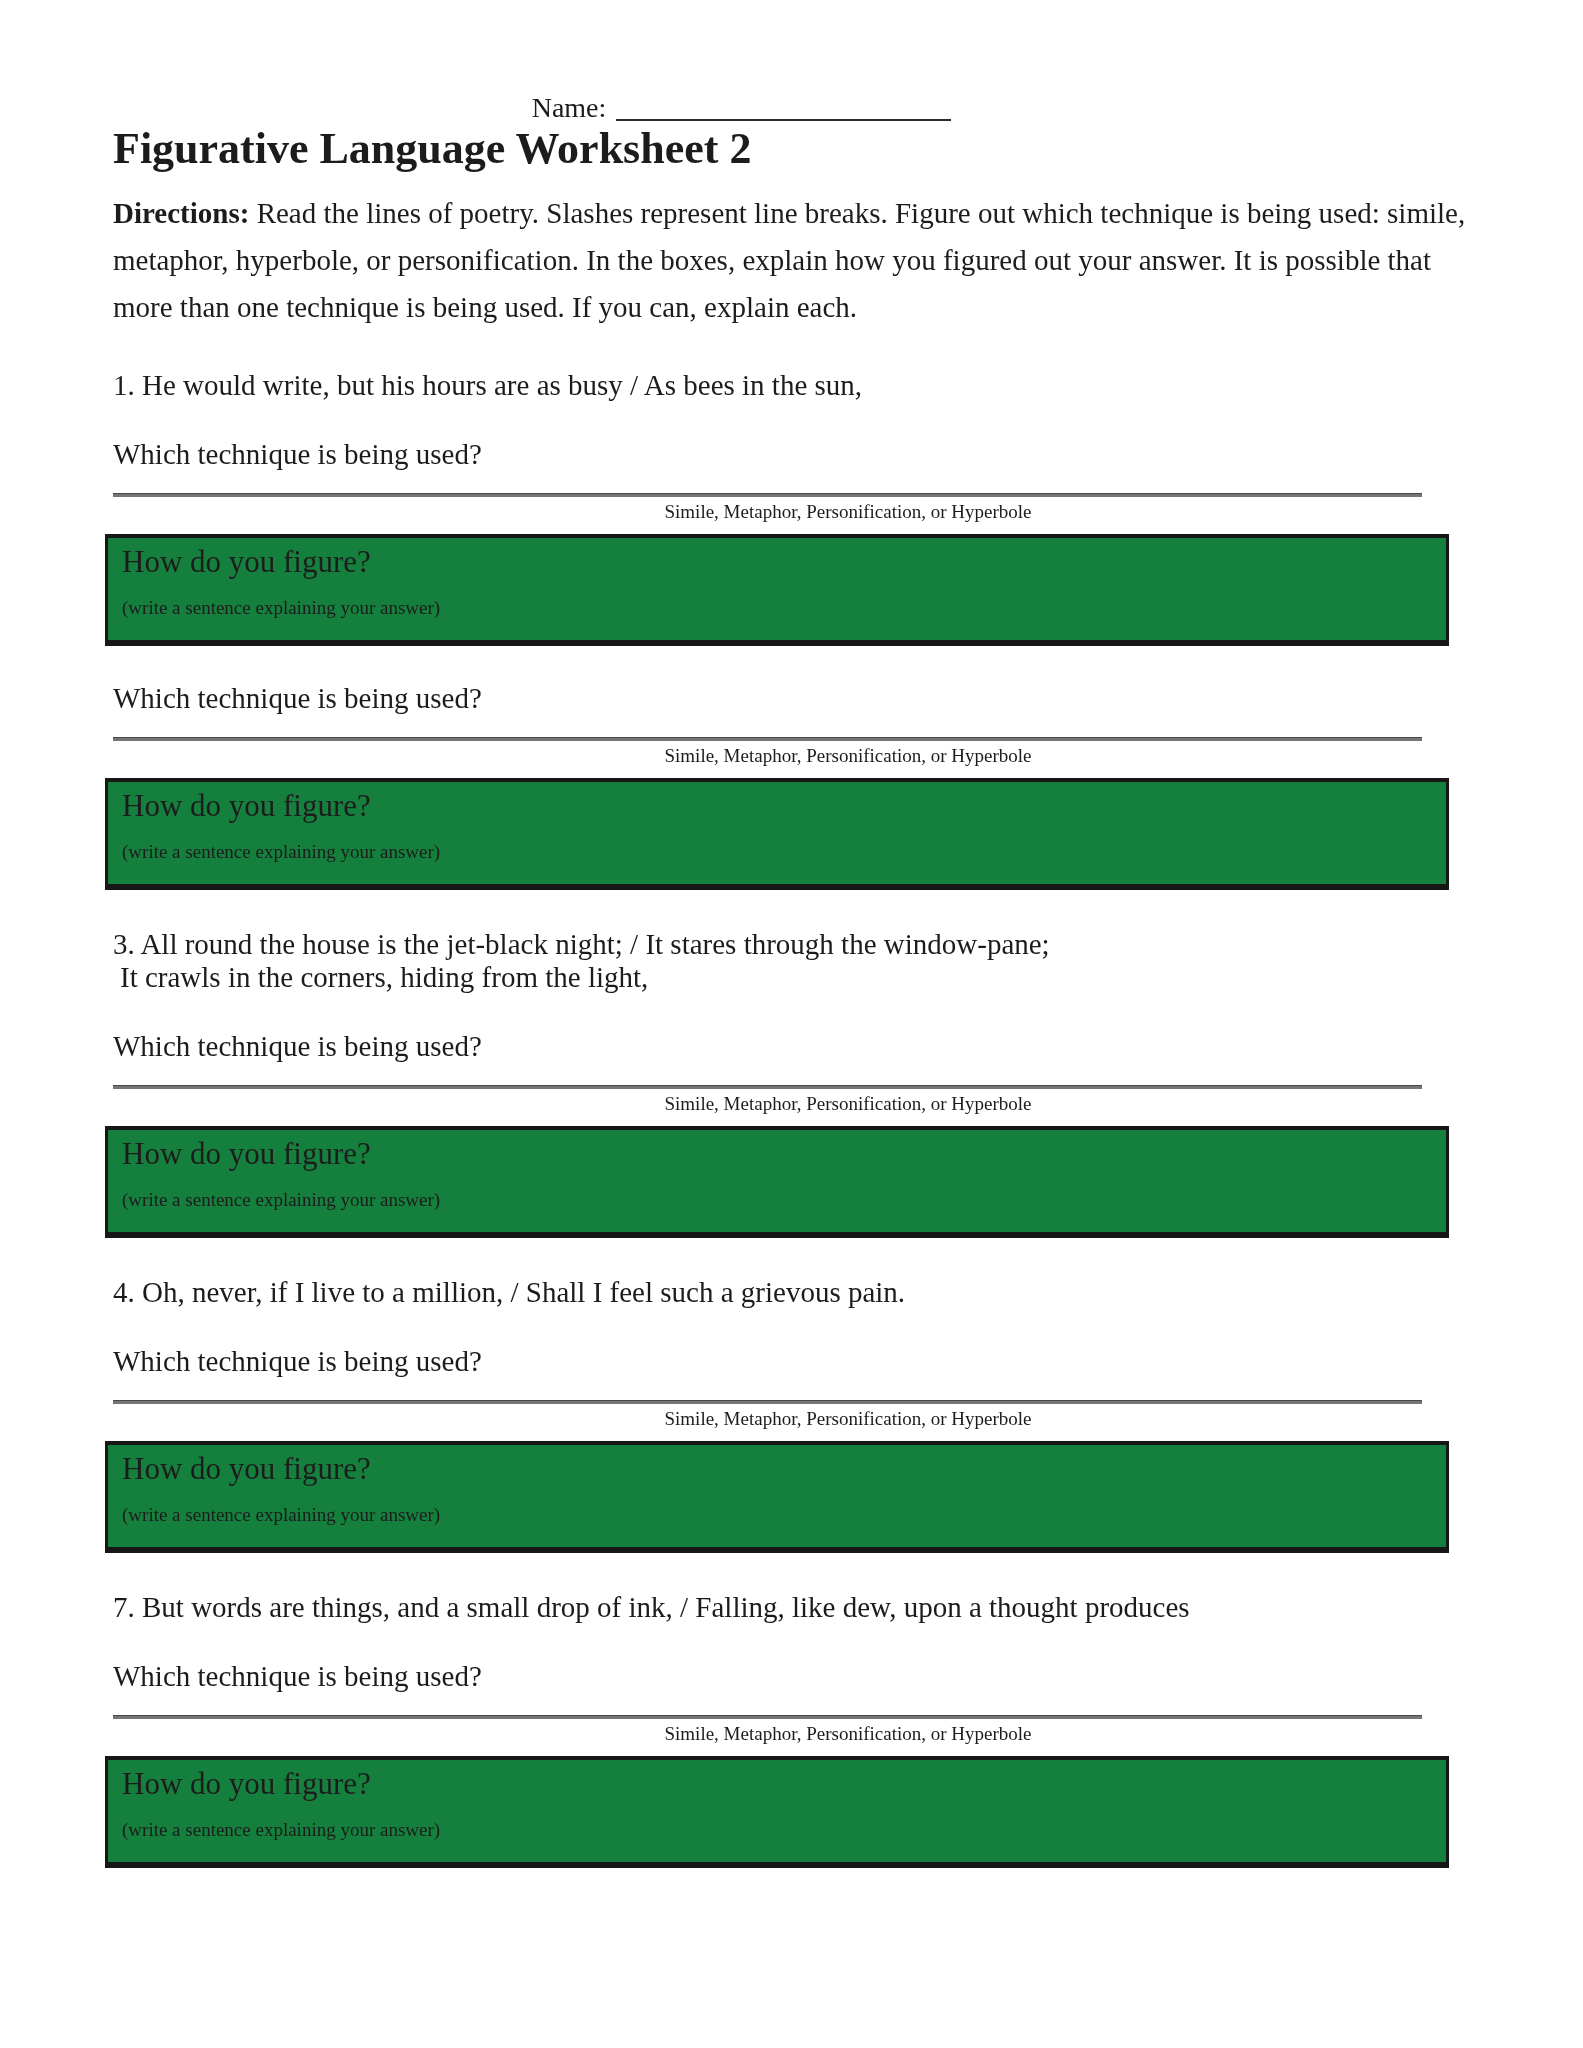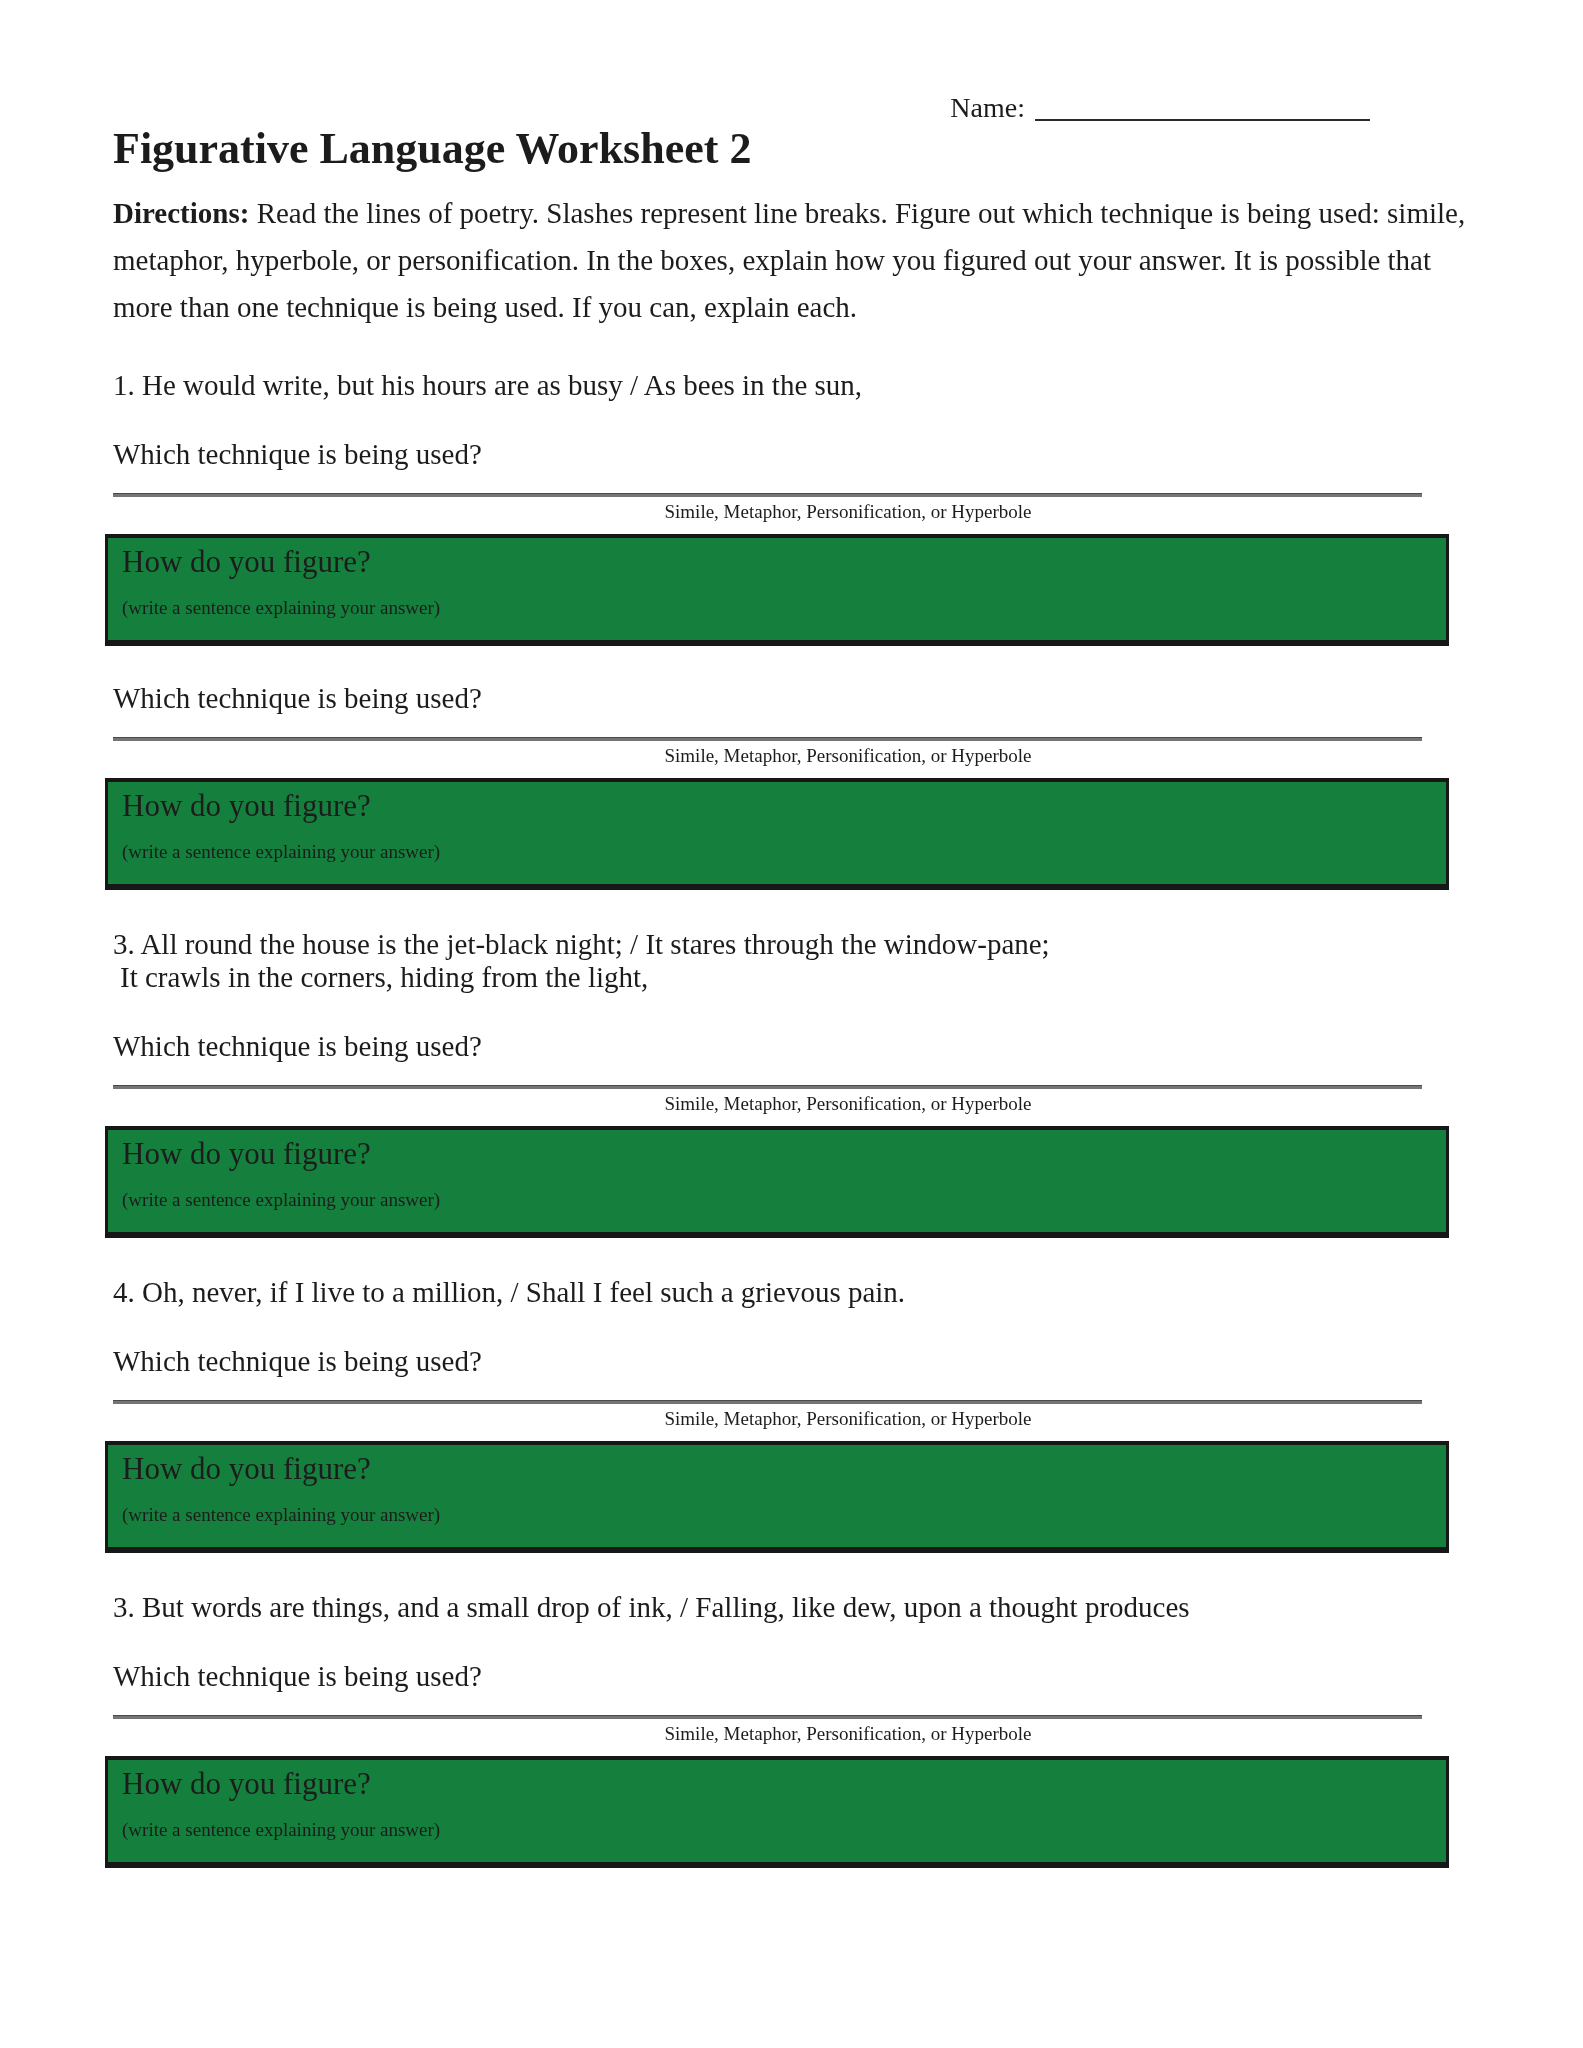--- a/index.html
+++ b/index.html
@@ -7,21 +7,21 @@
     position:relative;
     width:1583px; height:2048px;
     box-sizing:border-box;
     background:#ffffff;
     color:#1c1c1c;
     font-family:"Liberation Serif","DejaVu Serif",serif;
     padding:95px 0 0 113px;
     overflow:hidden;
   }
   .name-row {
-    display:flex; justify-content:flex-end; align-items:flex-end;
+    display:flex; justify-content:center; align-items:flex-end;
     padding-right:213px;
     font-size:28px; line-height:26px;
   }
   .name-label { white-space:nowrap; }
   .name-line {
     width:335px; height:24px;
     border-bottom:2px solid #2b2b2b;
     margin-left:10px;
   }
   .title {
@@ -129,21 +129,21 @@
     <div class="answer-rule"></div>
     <div class="t-options">Simile, Metaphor, Personification, or Hyperbole</div>
     <div class="figure-box">
       <div class="fig-prompt">How do you figure?</div>
       <div class="fig-hint">(write a sentence explaining your answer)</div>
     </div>
   </section>
 
   <section>
     <div class="q-text">
-        <div>3. But words are things, and a small drop of ink, / Falling, like dew, upon a thought produces</div>
+        <div>7. But words are things, and a small drop of ink, / Falling, like dew, upon a thought produces</div>
       </div>
     <div class="t-prompt">Which technique is being used?</div>
     <div class="answer-rule"></div>
     <div class="t-options">Simile, Metaphor, Personification, or Hyperbole</div>
     <div class="figure-box">
       <div class="fig-prompt">How do you figure?</div>
       <div class="fig-hint">(write a sentence explaining your answer)</div>
     </div>
   </section>
 

